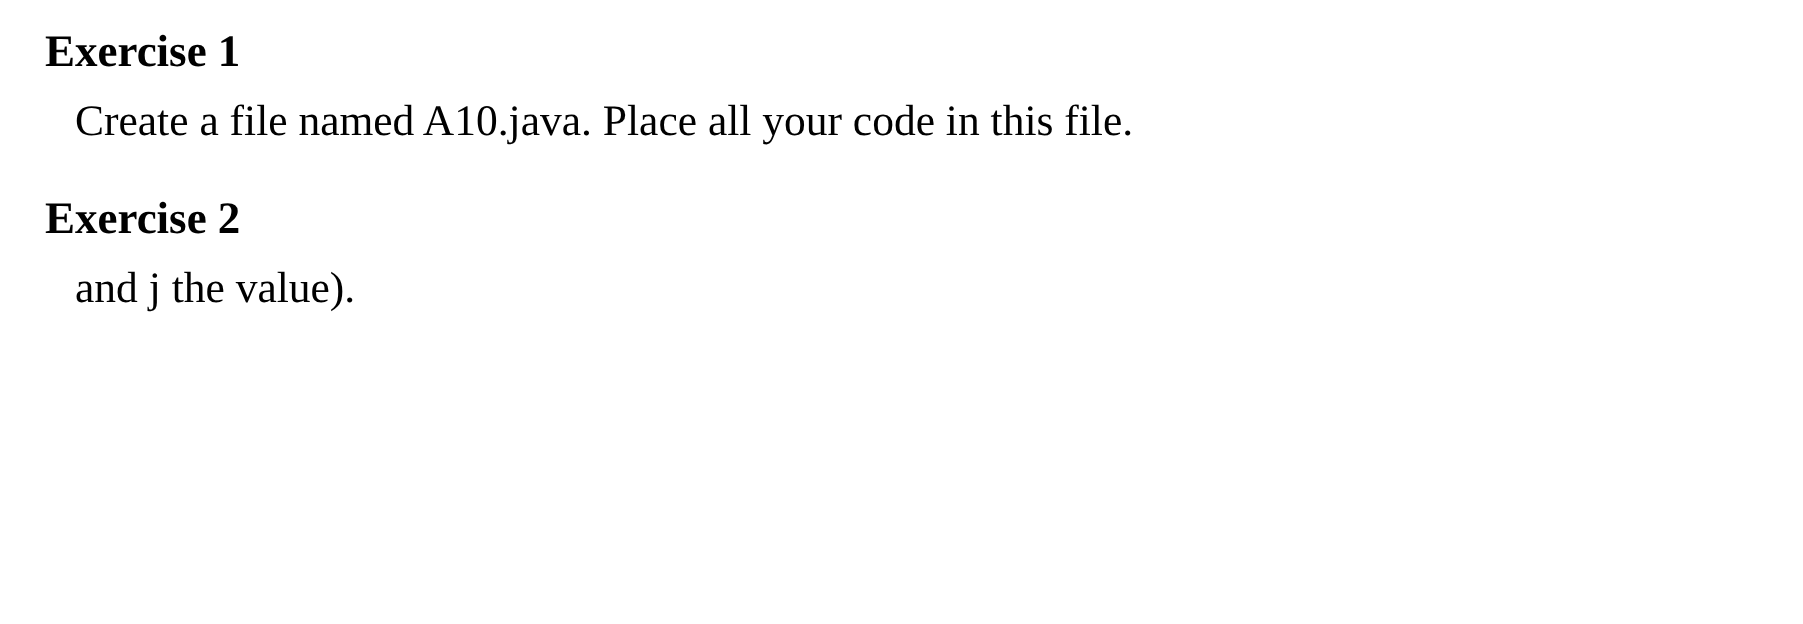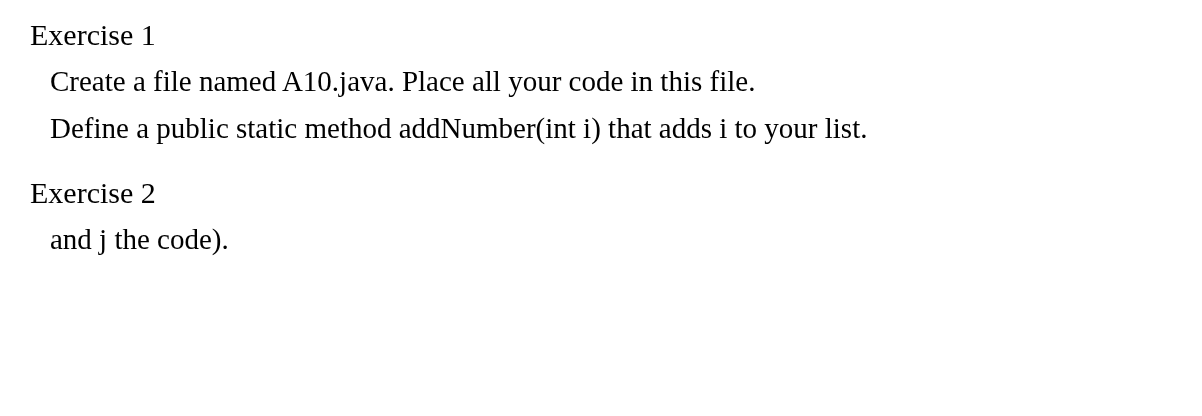--- a/index.html
+++ b/index.html
@@ -16,21 +16,21 @@
   }
   .doc {
     padding: 20px 30px 0 30px;
     box-sizing: border-box;
   }
   .doc section {
     margin: 0;
   }
   .doc h2 {
     font-size: 30px;
-    font-weight: normal;
+    font-weight: bold;
     line-height: 29px;
     margin: 35px 0 18px 0;
   }
   .doc section:first-child h2 {
     margin-top: 0;
   }
   .doc p {
     font-size: 29px;
     font-weight: normal;
     line-height: 29px;
@@ -48,27 +48,24 @@
 <main class="doc">
 
   <section>
     <h2>Exercise 1</h2>
 
     <p>
       <span class="line">Create a file named A10.java. Place all your code in this file.</span>
     </p>
 
 
-    <p>
-      <span class="line">Define a public static method addNumber(int i) that adds i to your list.</span>
-    </p>
   </section>
 
   <section>
     <h2>Exercise 2</h2>
 
 
     <p>
-      <span class="line">and j the code).</span>
+      <span class="line">and j the value).</span>
     </p>
   </section>
 
 </main>
 
 </body></html>

